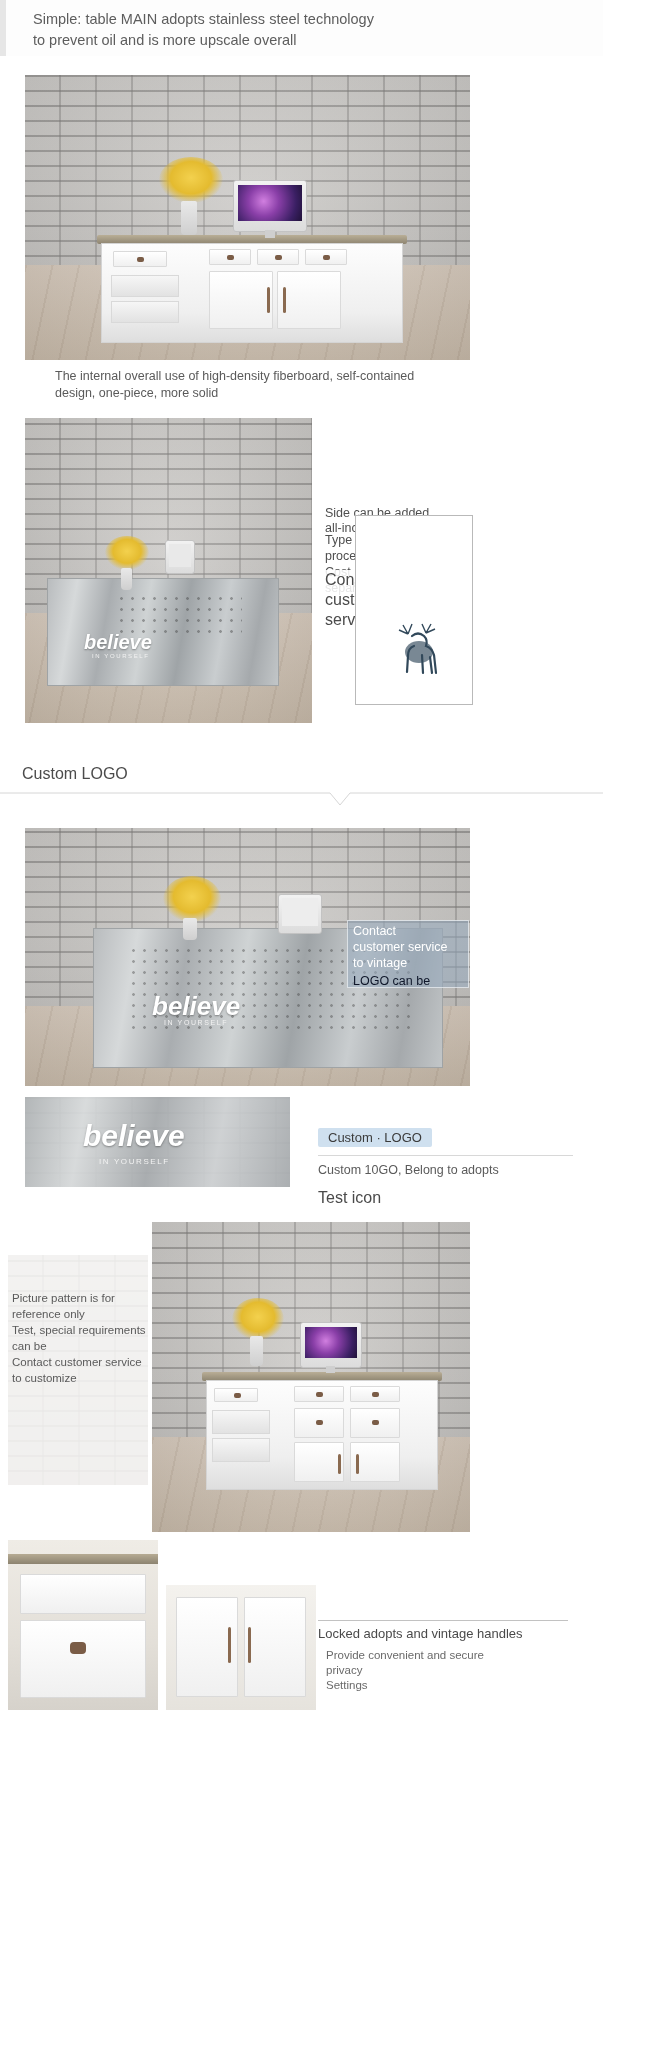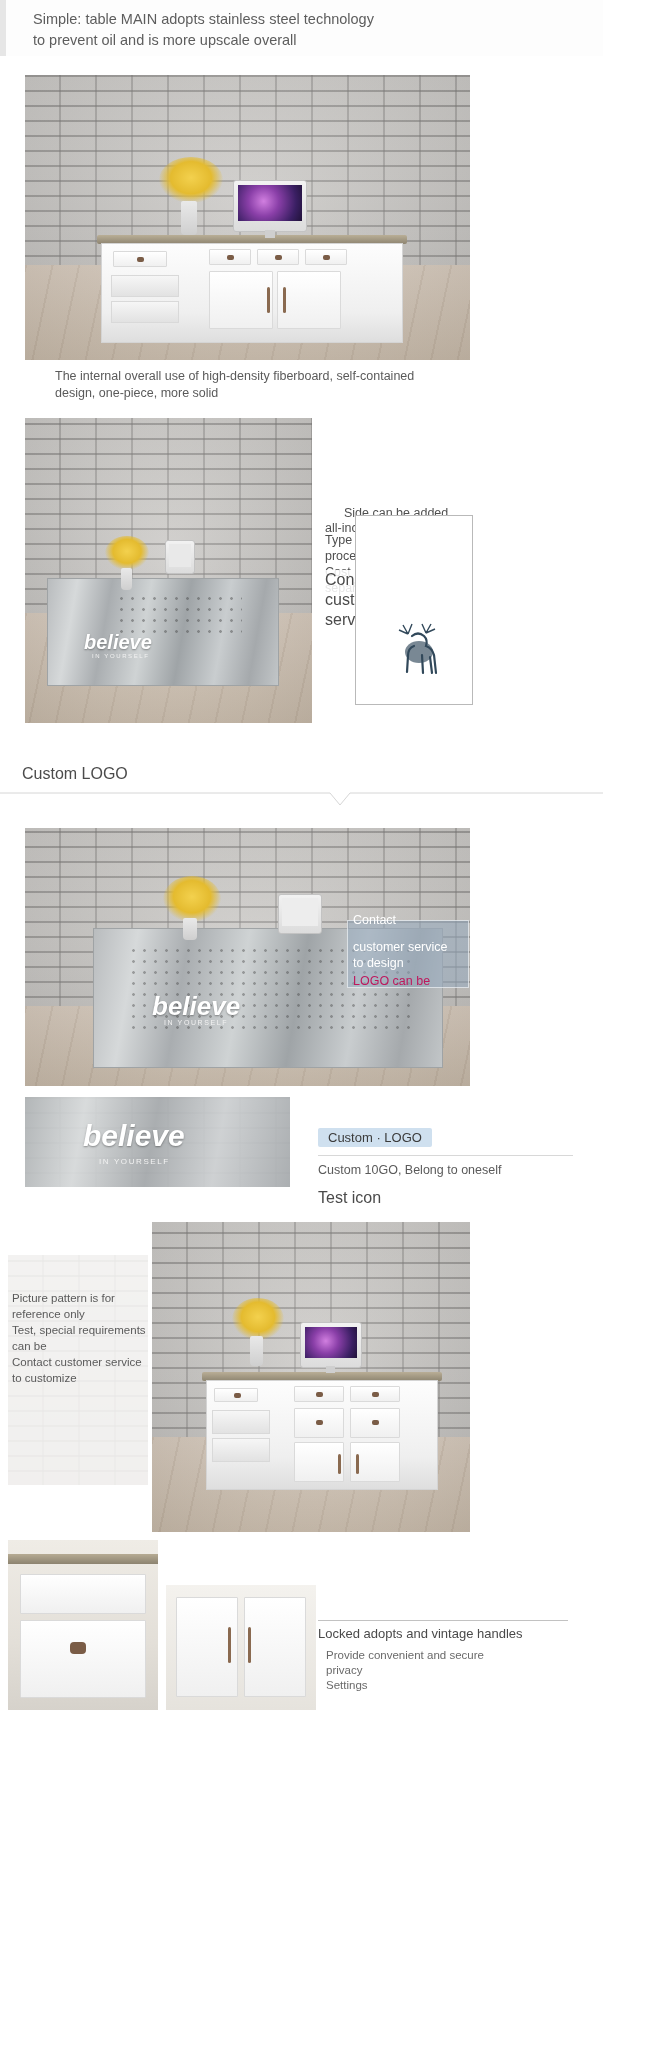--- a/index.html
+++ b/index.html
@@ -305,21 +305,21 @@
     </div>
 
     <div class="monitor-body" style="left:140px; top:122px; width:30px; height:34px;">
       <div class="monitor-screen" style="left:3px; top:3px; right:3px; bottom:6px; background:#e9e9e9;"></div>
     </div>
 
     <div class="bloom" style="left:80px; top:118px; width:44px; height:34px;"></div>
     <div class="vase" style="left:96px; top:150px; width:11px; height:22px;"></div>
   </div>
 
-  <div class="callout-text" style="left:325px; top:505px; width:150px;margin-left:19px;">Side can be added</div>
+  <div class="callout-text" style="left:325px; top:505px; width:150px;">Side can be added</div>
   <div class="callout-text" style="left:325px; top:520px; width:150px;">all-inclusive</div>
   <div class="callout-text" style="left:325px; top:532px; width:150px;">Type stainless steel
 process,</div>
   <div class="callout-text" style="left:325px; top:564px; width:155px;">Cost is calculated
 separately, price</div>
   <div class="callout-big" style="left:325px; top:570px; width:120px; background:rgba(255,255,255,0.85);">Consult
 customer
 service</div>
 
   <div class="callout-frame" style="left:355px; top:515px; width:118px; height:190px;"></div>
@@ -353,37 +353,37 @@
     </div>
 
     <div class="monitor-body" style="left:253px; top:66px; width:44px; height:40px;">
       <div class="monitor-screen" style="left:3px; top:3px; right:3px; bottom:7px; background:#ededed;"></div>
     </div>
 
     <div class="bloom" style="left:138px; top:48px; width:58px; height:46px;"></div>
     <div class="vase" style="left:158px; top:90px; width:14px; height:22px;"></div>
 
     <div class="overlay-box" style="left:322px; top:92px; width:122px; height:68px;"></div>
-    <div class="overlay-text" style="left:328px; top:84px;">Contact</div>
+    <div class="overlay-text" style="left:328px; top:95px;">Contact</div>
     <div class="overlay-text" style="left:328px; top:111px;">customer service</div>
-    <div class="overlay-text" style="left:328px; top:127px;">to design</div>
-    <div class="overlay-text" style="left:328px; top:145px; color:#be185d;">LOGO can be</div>
+    <div class="overlay-text" style="left:328px; top:127px;">to vintage</div>
+    <div class="overlay-text" style="left:328px; top:145px; color:#0f172a;">LOGO can be</div>
   </div>
 
   <div class="photo" style="left:25px; top:1097px; width:265px; height:90px;">
     <div class="brickwall" style="opacity:.75;"></div>
     <div style="position:absolute; left:0; top:0; right:0; bottom:0;
                 background:linear-gradient(100deg,#b0b4b6 0%,#d9dcdd 22%,#a7abae 48%,#cfd2d4 72%,#a9adb0 100%); opacity:.92;"></div>
     <div class="believe" style="left:58px; top:22px; font-size:30px;">believe</div>
     <div class="believe-sub" style="left:74px; top:60px; font-size:8px;">IN YOURSELF</div>
   </div>
 
   <div class="pill" style="left:318px; top:1128px;">Custom · LOGO</div>
   <div class="hair abs" style="left:318px; top:1155px; width:255px; height:1px;"></div>
-  <div class="caption" style="left:318px; top:1162px; width:260px;">Custom 10GO,   Belong to oneself</div>
+  <div class="caption" style="left:318px; top:1162px; width:260px;">Custom 10GO,   Belong to adopts</div>
   <div class="callout-big" style="left:318px; top:1188px;">Test icon</div>
 
   <div class="photo" style="left:152px; top:1222px; width:318px; height:310px;">
     <div class="brickwall"></div>
     <div class="floor" style="height:95px;"></div>
     <div class="vignette"></div>
 
     <div class="desk-white" style="left:50px; top:150px; width:240px; height:118px;">
       <div class="desk-top"></div>
       <div class="desk-body"></div>

